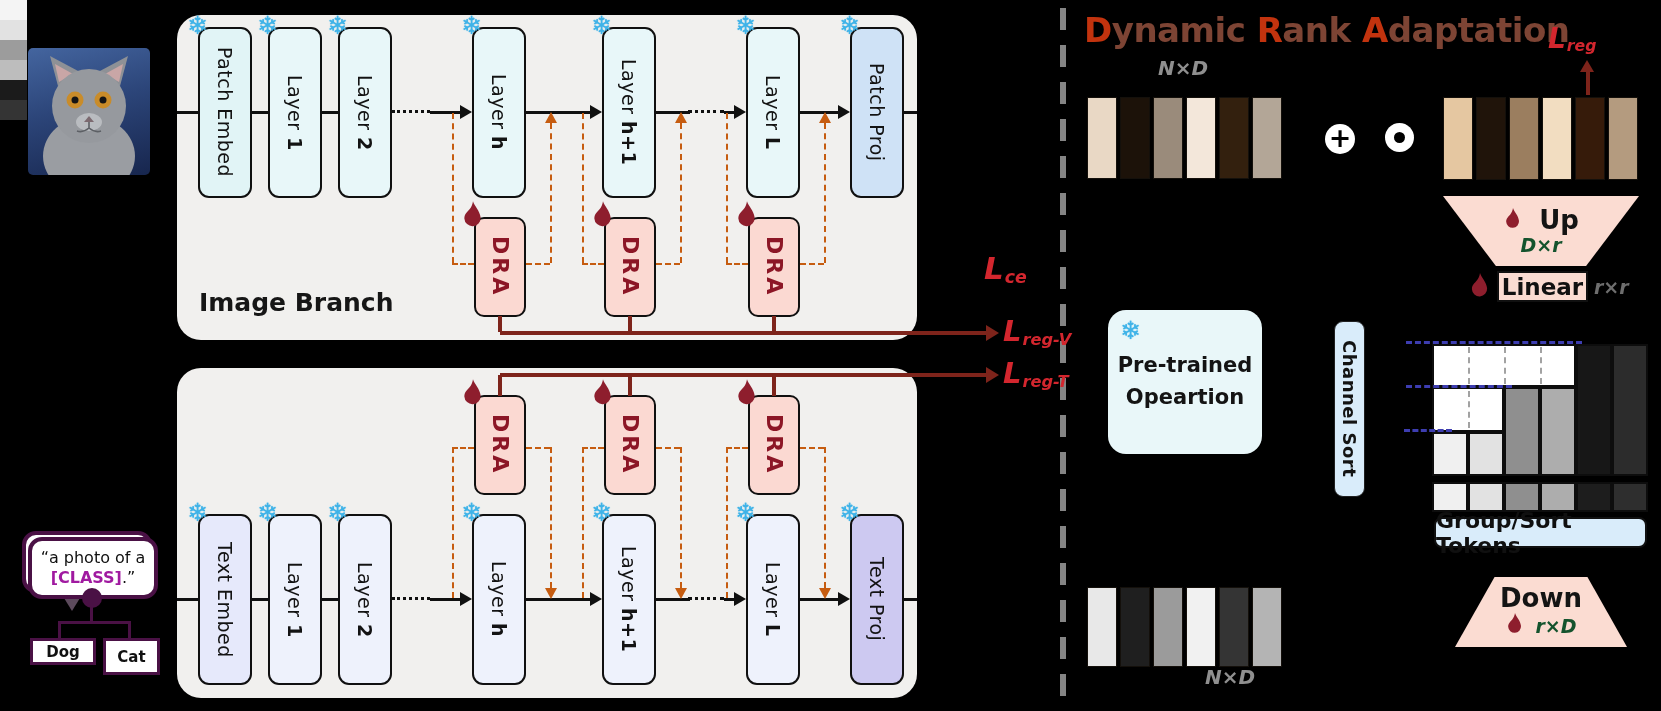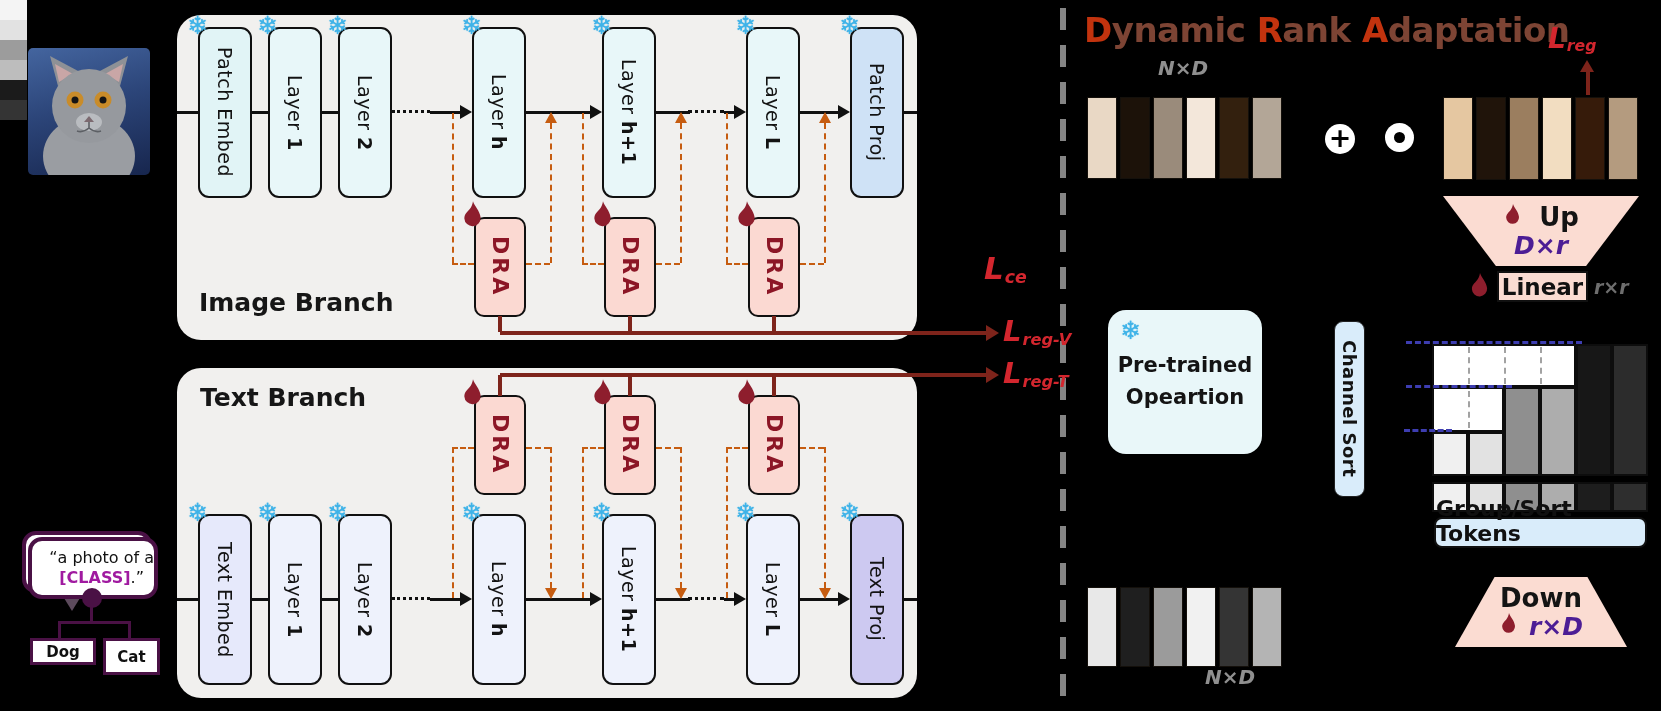--- a/index.html
+++ b/index.html
@@ -32,25 +32,25 @@
   .graylab{position:absolute;color:#8f8f8f;font-weight:bold;font-style:italic;font-size:20px;z-index:3;text-align:right;}
   .blueop{position:absolute;background:#d9ecfa;display:flex;align-items:center;justify-content:center;
           font-weight:bold;color:#101010;box-sizing:border-box;z-index:4;}
   .bar{position:absolute;box-sizing:border-box;border:1.5px solid #14100b;}
   .cell{position:absolute;box-sizing:border-box;border:2px solid #0d0d0d;z-index:2;}
   .gdashv{position:absolute;width:0;border-left:2px dashed #a2a2a2;z-index:3;}
   .bdash{position:absolute;height:0;border-top:3px dashed #3d3db0;z-index:6;}
   .opcircle{position:absolute;background:#fff;border-radius:50%;display:flex;align-items:center;justify-content:center;z-index:4;}
   .trap{position:absolute;background:#fbdcd2;display:flex;flex-direction:column;align-items:center;justify-content:center;z-index:4;}
   .trap .t1{font-weight:bold;font-size:26px;color:#141414;line-height:1.1;}
-  .trap .t2{font-weight:bold;font-style:italic;font-size:25px;color:#4c1d95;line-height:1.1;}
+  .trap .t2{font-weight:bold;font-style:italic;font-size:19px;color:#14532d;line-height:1.1;}
   #title-dra{position:absolute;left:1084px;top:10px;font-size:34px;font-weight:bold;letter-spacing:-.5px;white-space:nowrap;}
   #title-dra .hl{color:#c2330e;} #title-dra .dk{color:#7d4434;text-align:right;}
   .bubble{position:absolute;background:#fff;border:4.5px solid #4a1145;border-radius:14px;box-sizing:border-box;
-          display:flex;align-items:center;justify-content:flex-end;text-align:center;z-index:3;}
+          display:flex;align-items:center;justify-content:center;text-align:center;z-index:3;}
   .pline{position:absolute;background:#4a1145;z-index:2;}
   .optbox{position:absolute;background:#fff;border:3px solid #4a1145;box-sizing:border-box;display:flex;
           align-items:center;justify-content:center;font-weight:bold;font-size:15px;color:#111;z-index:3;}
 </style>
 </head>
 <body>
 
 <div id="stage">
 
   <div class="abs" style="left:28px;top:48px;width:122px;height:127px;border-radius:5px;overflow:hidden;background:linear-gradient(165deg,#44659f 0%,#2c4579 45%,#17264e 100%);">
@@ -68,21 +68,20 @@
       <ellipse cx="61" cy="74" rx="13" ry="9" fill="#b9bcc0"></ellipse>
       <polygon points="61,68 56,74 66,74" fill="#7c6a70"></polygon>
       <path d="M61 74 v6 M61 80 q-6 5 -12 3 M61 80 q6 5 12 3" stroke="#5d6065" stroke-width="1.6" fill="none"></path>
     </svg>
   </div>
 
   <div class="panel" id="panel-image" style="left:177px;top:15px;width:740px;height:325px;"></div>
   <div class="panel" id="panel-text" style="left:177px;top:368px;width:740px;height:330px;"></div>
 
   <div class="branch-label" style="left:199px;top:288px;">Image Branch</div>
-  <div class="branch-label" style="left:200px;top:383px;">Text Branch</div>
 
   <div class="loss" style="left:984px;top:250px;font-size:31px;">
     <span>L</span><span class="sub">ce</span></div>
   <div class="redh" style="left:500px;top:331px;width:488px;"></div>
   <div class="arr-r-red" style="left:986px;top:325px;"></div>
   <div class="loss" style="left:1003px;top:314px;font-size:29px;">
     <span>L</span><span class="sub">reg-V</span></div>
   <div class="redh" style="left:500px;top:373px;width:488px;"></div>
   <div class="arr-r-red" style="left:986px;top:367px;"></div>
   <div class="loss" style="left:1003px;top:356px;font-size:29px;">
@@ -209,21 +208,21 @@
       <div class="cell" style="left: 1504px; top: 482px; width: 36px; height: 30px; background: rgb(143, 143, 143);"></div>
       <div class="cell" style="left: 1540px; top: 482px; width: 36px; height: 30px; background: rgb(173, 173, 173);"></div>
       <div class="cell" style="left: 1576px; top: 482px; width: 36px; height: 30px; background: rgb(29, 29, 29);"></div>
       <div class="cell" style="left: 1612px; top: 482px; width: 36px; height: 30px; background: rgb(46, 46, 46);"></div>
     </div>
 
   <div class="bdash" style="left:1406px;top:341px;width:176px;"></div>
   <div class="bdash" style="left:1406px;top:385px;width:106px;"></div>
   <div class="bdash" style="left:1404px;top:429px;width:48px;"></div>
 
-  <div class="blueop" style="left:1434px;top:517px;width:213px;height:31px;border-radius:8px;border:2.5px solid #101010;font-size:22px;align-items:flex-end;">
+  <div class="blueop" style="left:1434px;top:517px;width:213px;height:31px;border-radius:8px;border:2.5px solid #101010;font-size:22px;">
       <span>Group/Sort Tokens</span>
     </div>
 
   <div class="trap" style="left:1455px;top:577px;width:172px;height:70px;clip-path:polygon(23% 0,77% 0,100% 100%,0 100%);">
     <div class="t1">Down</div>
     <div style="display:flex;align-items:center;gap:10px;">
       <span class="flame" style="position:static;">
         <svg width="20" height="24" viewBox="0 0 22 26">
             <path d="M11 1 C12 5 17 9 17.6 15.2 A7 7 0 0 1 3.5 16 C3.5 12 6 10.5 8 8 C9.5 6.2 10.6 3.8 11 1 Z" fill="#8e1e2d"></path>
           </svg>

